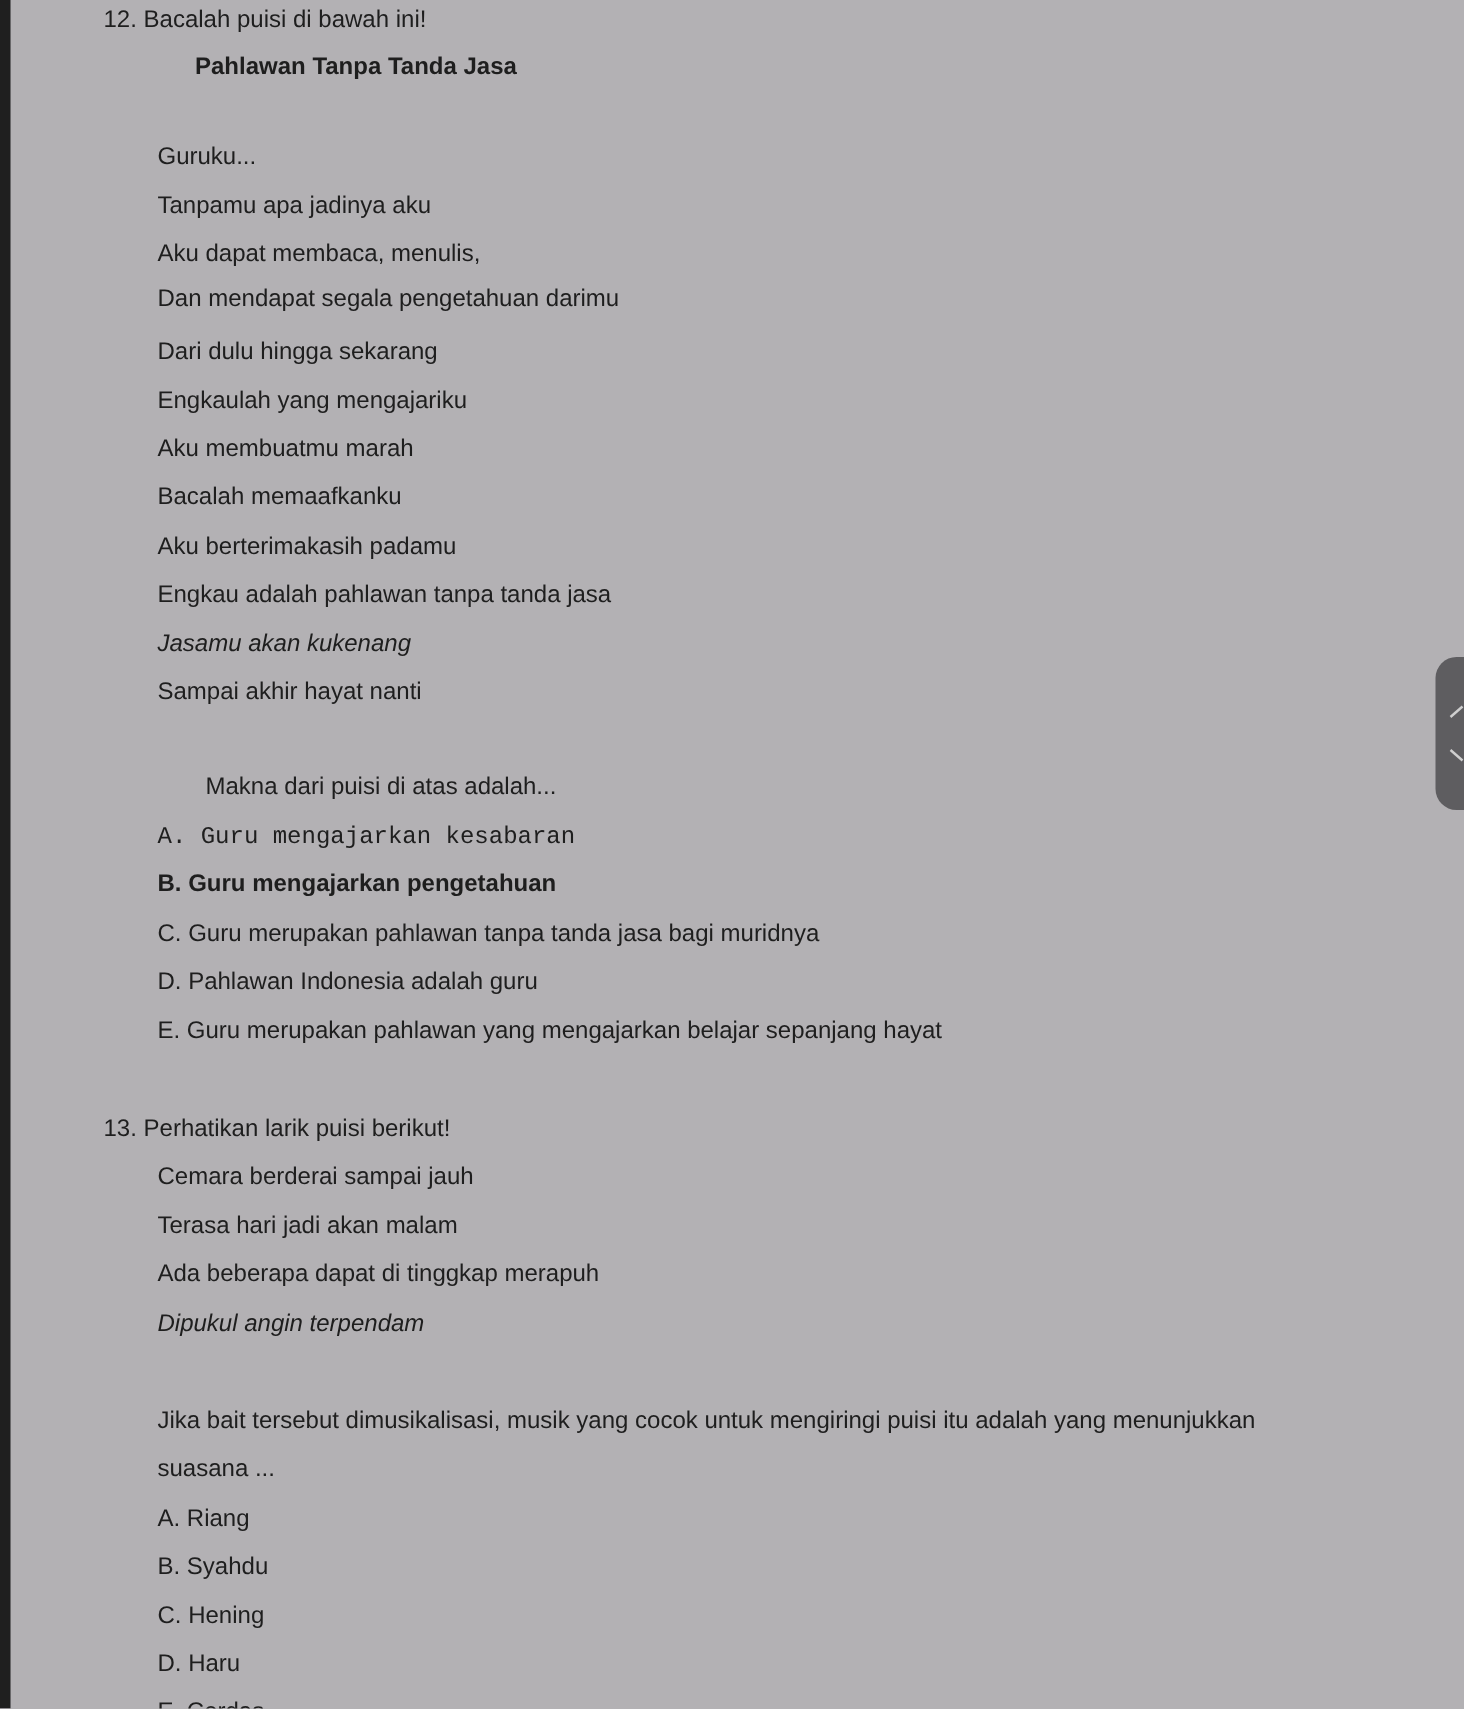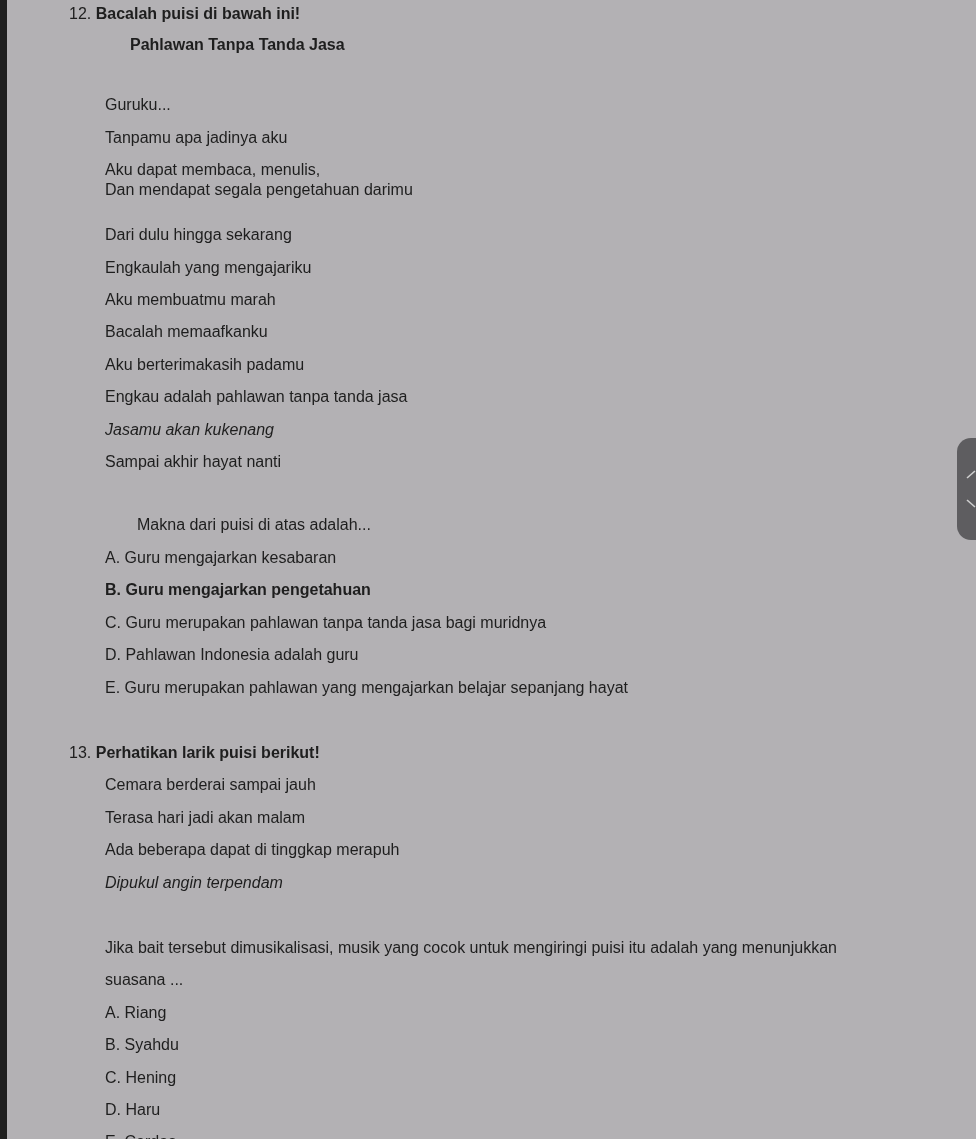--- a/index.html
+++ b/index.html
@@ -2,53 +2,53 @@
 <html><head>
 <meta charset="utf-8">
 <style>
   html, body { margin:0; padding:0; }
   body { width:976px; height:1139px; background:#b3b1b4; position:relative; overflow:hidden;
          font-family:"Liberation Sans", sans-serif; color:#1e1e1e; }
   .left-bar { position:absolute; left:0; top:0; width:7px; height:1139px; background:#1f1f1f; }
   .t { position:absolute; white-space:nowrap; font-size:16px; line-height:20px; }
   .q { left:69px; }
   .qnum { font-weight:normal; }
-  .qtitle { font-weight:bold; }
+  .qtitle { font-weight:normal; }
   .ptitle { left:130px; font-weight:bold; }
   .ind { left:105px; }
   .nav-pill { position:absolute; left:957px; top:438px; width:40px; height:102px; background:#5e5d60;
               border-radius:14px; }
   .nav-pill svg { position:absolute; left:8px; }
 </style>
 </head>
 <body>
 
 <div class="left-bar"></div>
 
 <div class="t q" style="top:4px;">
   <span class="qnum">12.</span>
   <span class="qtitle">Bacalah puisi di bawah ini!</span>
 </div>
 <div class="t ptitle" style="top:35px;">Pahlawan Tanpa Tanda Jasa</div>
 
 <div class="t ind" style="top:95px;">Guruku...</div>
 <div class="t ind" style="top:128px;">Tanpamu apa jadinya aku</div>
 <div class="t ind" style="top:160px;">Aku dapat membaca, menulis,</div>
-<div class="t ind" style="top:180px;">Dan mendapat segala pengetahuan darimu</div>
+<div class="t ind" style="top:190px;">Dan mendapat segala pengetahuan darimu</div>
 <div class="t ind" style="top:225px;">Dari dulu hingga sekarang</div>
 <div class="t ind" style="top:258px;">Engkaulah yang mengajariku</div>
 <div class="t ind" style="top:290px;">Aku membuatmu marah</div>
 <div class="t ind" style="top:322px;">Bacalah memaafkanku</div>
 <div class="t ind" style="top:355px;">Aku berterimakasih padamu</div>
 <div class="t ind" style="top:387px;">Engkau adalah pahlawan tanpa tanda jasa</div>
 <div class="t ind" style="top:420px;font-style:italic;">Jasamu akan kukenang</div>
 <div class="t ind" style="top:452px;text-align:right;">Sampai akhir hayat nanti</div>
 
 <div class="t ind" style="top:515px;margin-left:32px;">Makna dari puisi di atas adalah...</div>
-<div class="t ind" style="top:548px;">A. Guru mengajarkan kesabaran</div>
+<div class="t ind" style="top:548px;font-family:Liberation Mono, monospace;">A. Guru mengajarkan kesabaran</div>
 <div class="t ind" style="top:580px;font-weight:bold;">B. Guru mengajarkan pengetahuan</div>
 <div class="t ind" style="top:613px;">C. Guru merupakan pahlawan tanpa tanda jasa bagi muridnya</div>
 <div class="t ind" style="top:645px;">D. Pahlawan Indonesia adalah guru</div>
 <div class="t ind" style="top:678px;">E. Guru merupakan pahlawan yang mengajarkan belajar sepanjang hayat</div>
 
 <div class="t q" style="top:743px;">
   <span class="qnum">13.</span>
   <span class="qtitle">Perhatikan larik puisi berikut!</span>
 </div>
 <div class="t ind" style="top:775px;">Cemara berderai sampai jauh</div>

